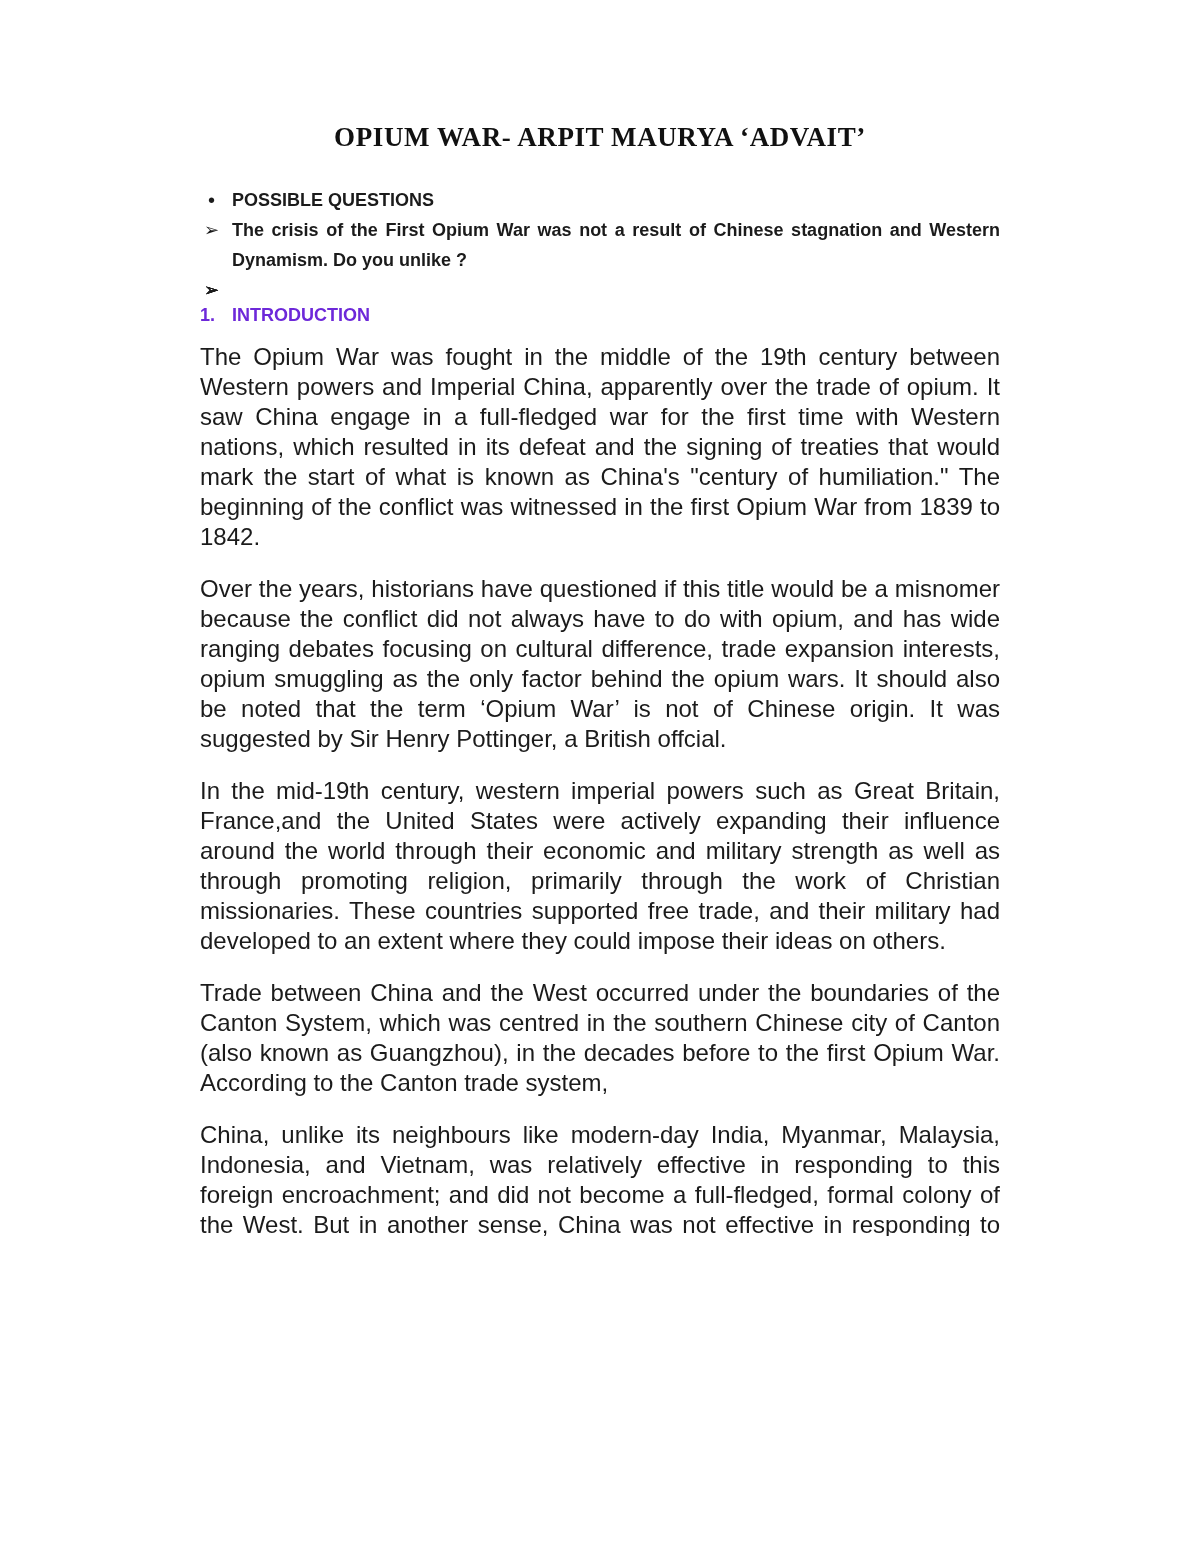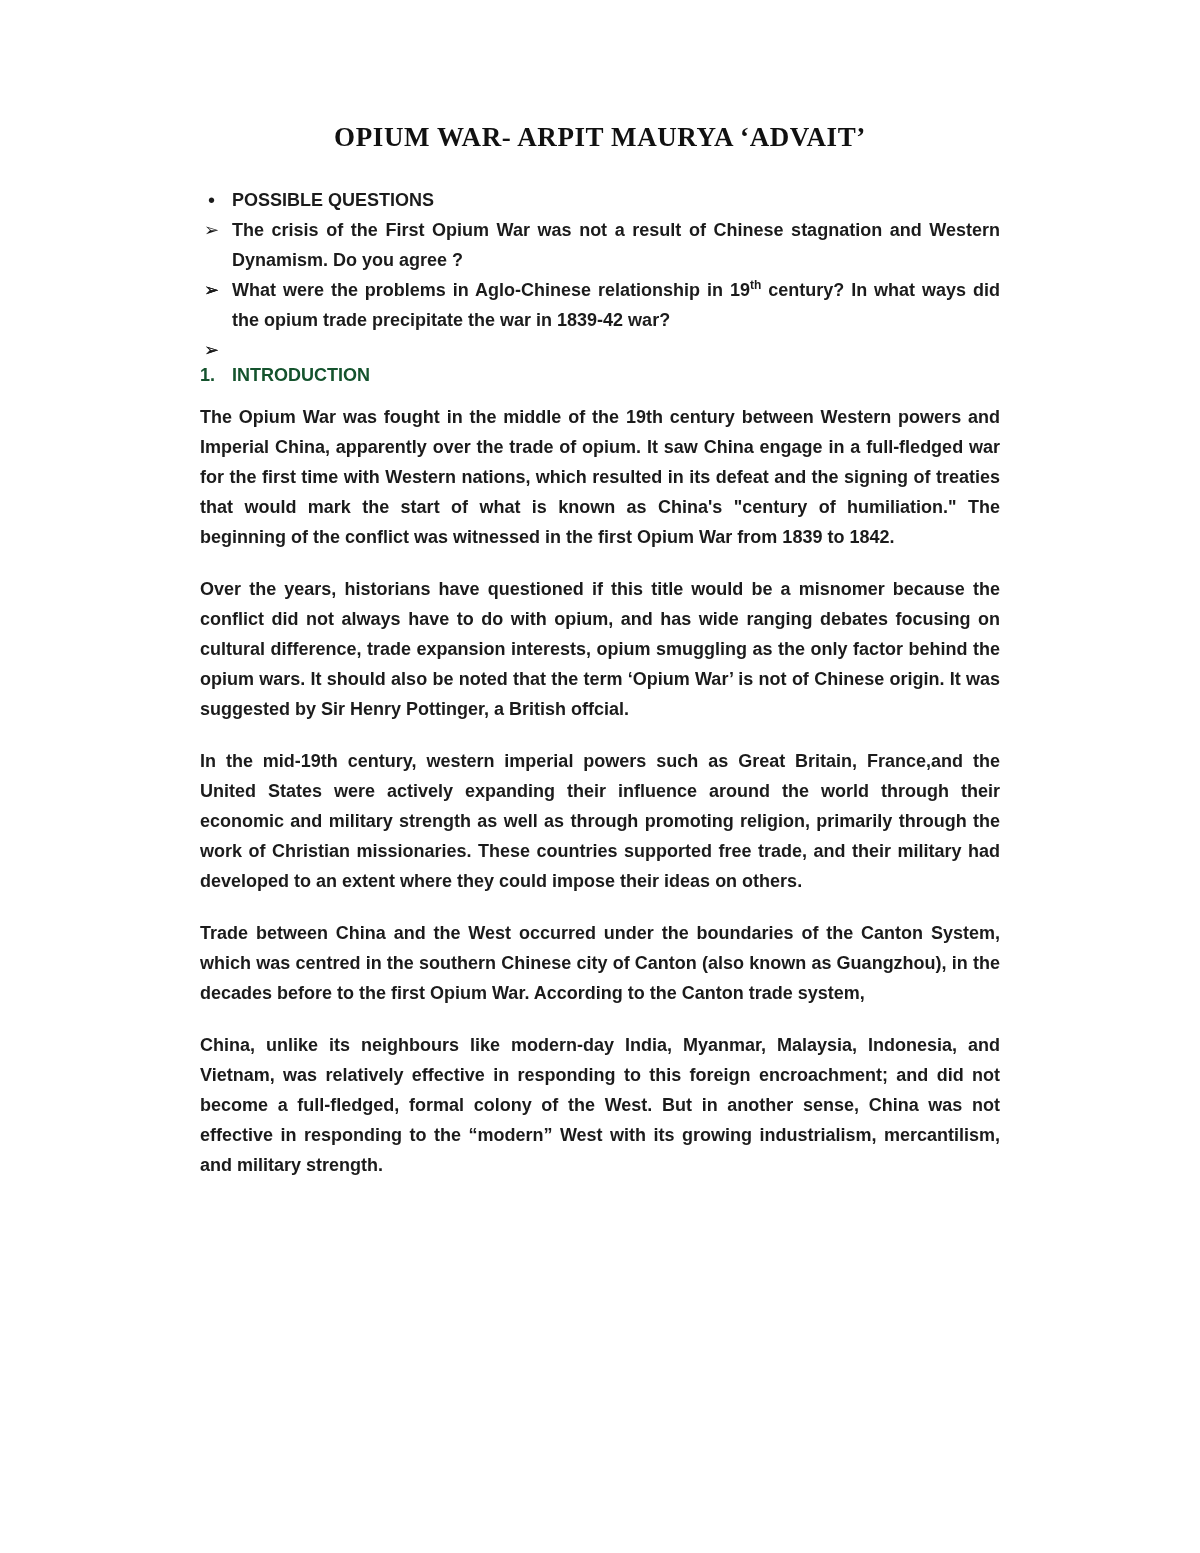--- a/index.html
+++ b/index.html
@@ -53,29 +53,29 @@
     font-weight: normal;
   }
   .glyph.round {
     left: 8px;
     font-size: 20px;
   }
   .section-heading {
     font-size: 18px;
     font-weight: bold;
     margin: 30px 0 16px 0;
-    color: #14532d;
+    color: #6d28d9;
   }
   .section-number {
     display: inline-block;
     width: 32px;
   }
   p.para {
-    font-size: 18px;
-    font-weight: bold;
+    font-size: 24px;
+    font-weight: normal;
     line-height: 30px;
     text-align: justify;
     margin: 0 0 22px 0;
   }
   sup {
     font-size: 12px;
     line-height: 0;
   }
   .page-number {
     position: absolute;
@@ -95,31 +95,30 @@
 
     <h1 class="doc-title">OPIUM WAR- ARPIT MAURYA ‘ADVAIT’</h1>
 
     <ul class="q-list">
       <li class="q-heading">
         <span class="glyph round">•</span>
         <span>POSSIBLE QUESTIONS</span>
       </li>
       <li class="q-item">
         <span class="glyph">➢</span>
-        <span>The crisis of the First Opium War was not a result of Chinese stagnation and Western Dynamism. Do you agree ?</span>
+        <span>The crisis of the First Opium War was not a result of Chinese stagnation and Western Dynamism. Do you unlike ?</span>
       </li>
       <li class="q-item">
         <span class="glyph">➢</span>
       </li>
       <li class="q-item">
         <span class="glyph">➢</span>
       </li>
       <li class="q-item">
         <span class="glyph">➢</span>
-        <span><span>What were the problems in Aglo-Chinese relationship in 19</span><sup>th</sup><span> century? In what ways did the opium trade precipitate the war in 1839-42 war?</span></span>
       </li>
       <li class="q-item">
         <span class="glyph">➢</span>
       </li>
       <li class="q-item">
         <span class="glyph">➢</span>
       </li>
     </ul>
 
     <h2 class="section-heading">

